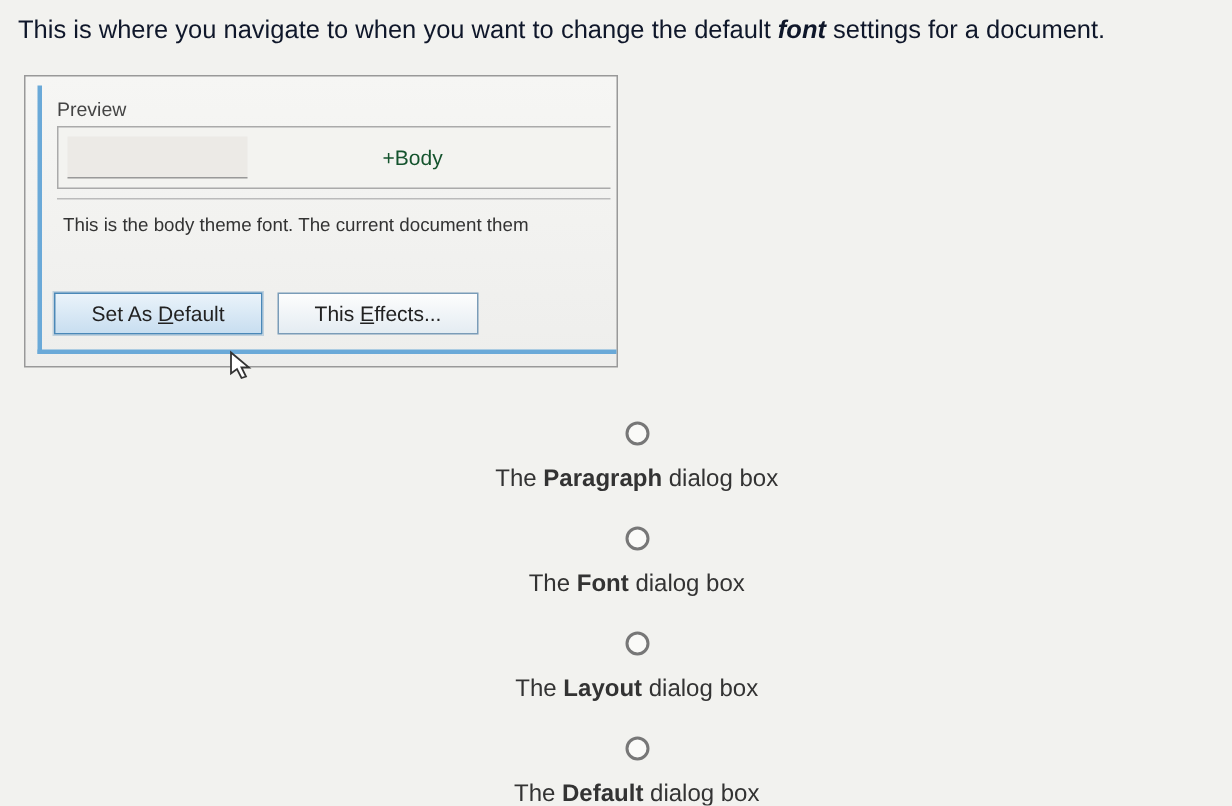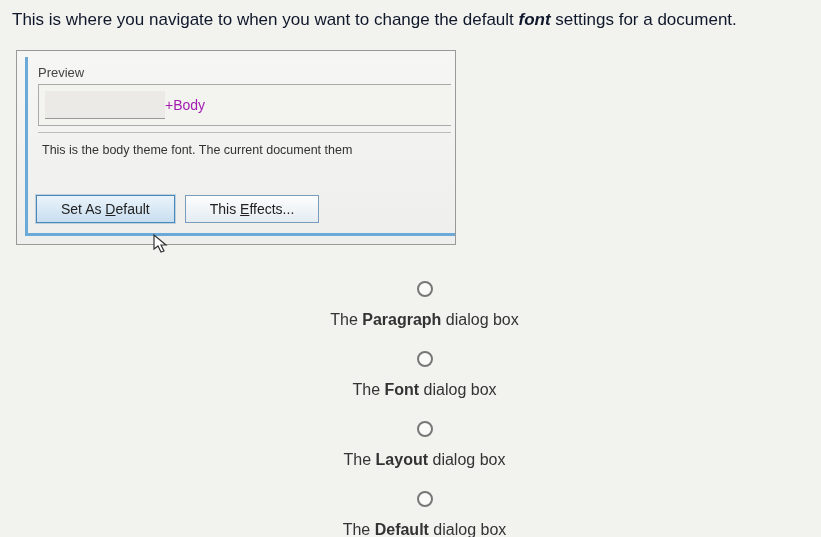--- a/index.html
+++ b/index.html
@@ -13,21 +13,21 @@
   }
   .question {
     font-size: 17px;
     color: #0f172a;
     margin-bottom: 18px;
     line-height: 1.4;
   }
   .question .emph { font-style: italic; font-weight: bold; }
   .dialog-wrap {
     border: 1px solid #999;
-    width: 440px;
+    width: 396px;
     background: linear-gradient(#f6f6f4, #eeeeec);
     padding: 6px 0 8px 8px;
     margin-left: 4px;
     position: relative;
   }
   .dialog-inner {
     border-left: 3px solid #6aa9d8;
     border-bottom: 3px solid #6aa9d8;
     padding: 6px 0 10px 6px;
   }
@@ -48,21 +48,22 @@
   }
   .preview-swatch {
     width: 120px;
     height: 28px;
     border-bottom: 1px solid #999;
     margin-left: 6px;
     background: #eceae6;
   }
   .preview-text {
     font-size: 14px;
-    color: #a21caf;
+    color: #14532d;
+    margin-left: 90px;
   }
   .desc-line {
     font-size: 12.5px;
     color: #333;
     padding: 10px 0 26px 4px;
     border-top: 1px solid #bbb;
     margin-top: 6px;
   }
   .btn-row { display: flex; gap: 10px; margin-top: 12px; padding-left: 2px; }
   .btn {

